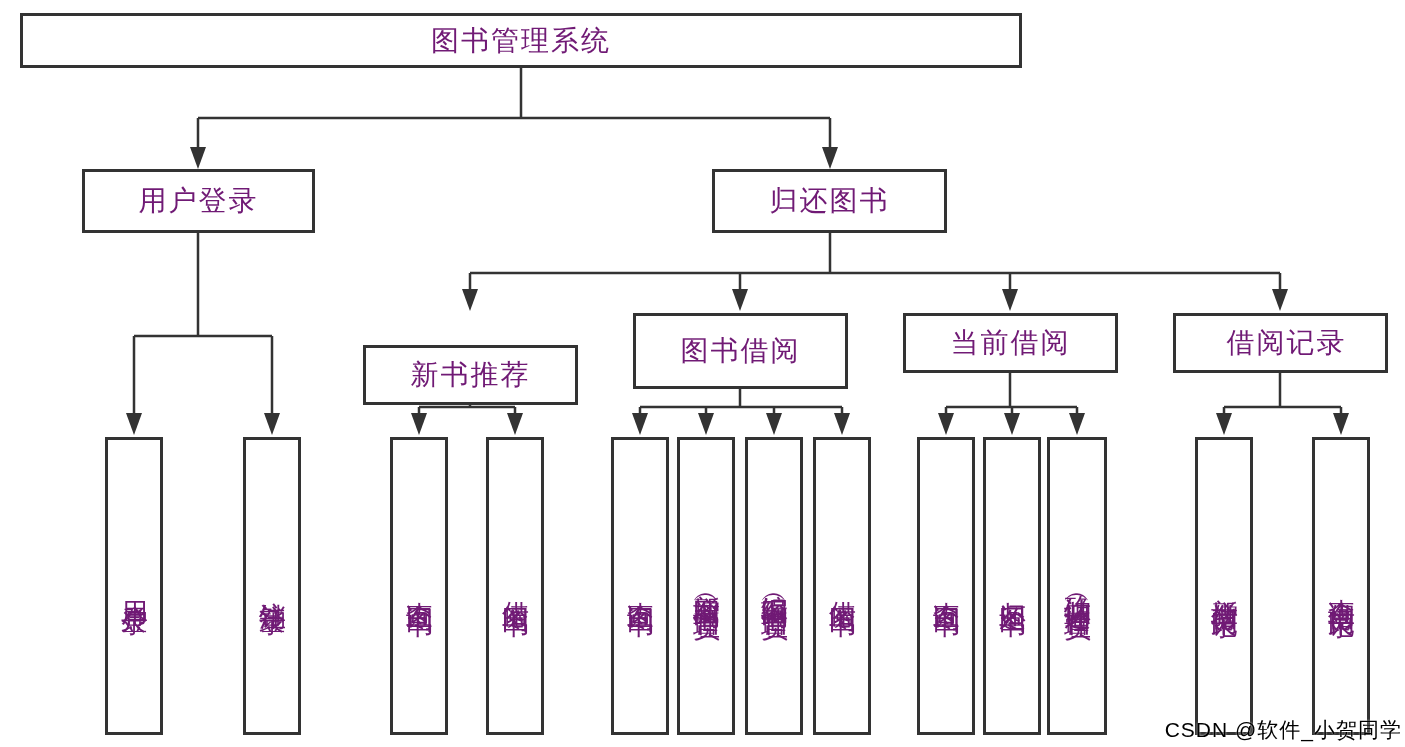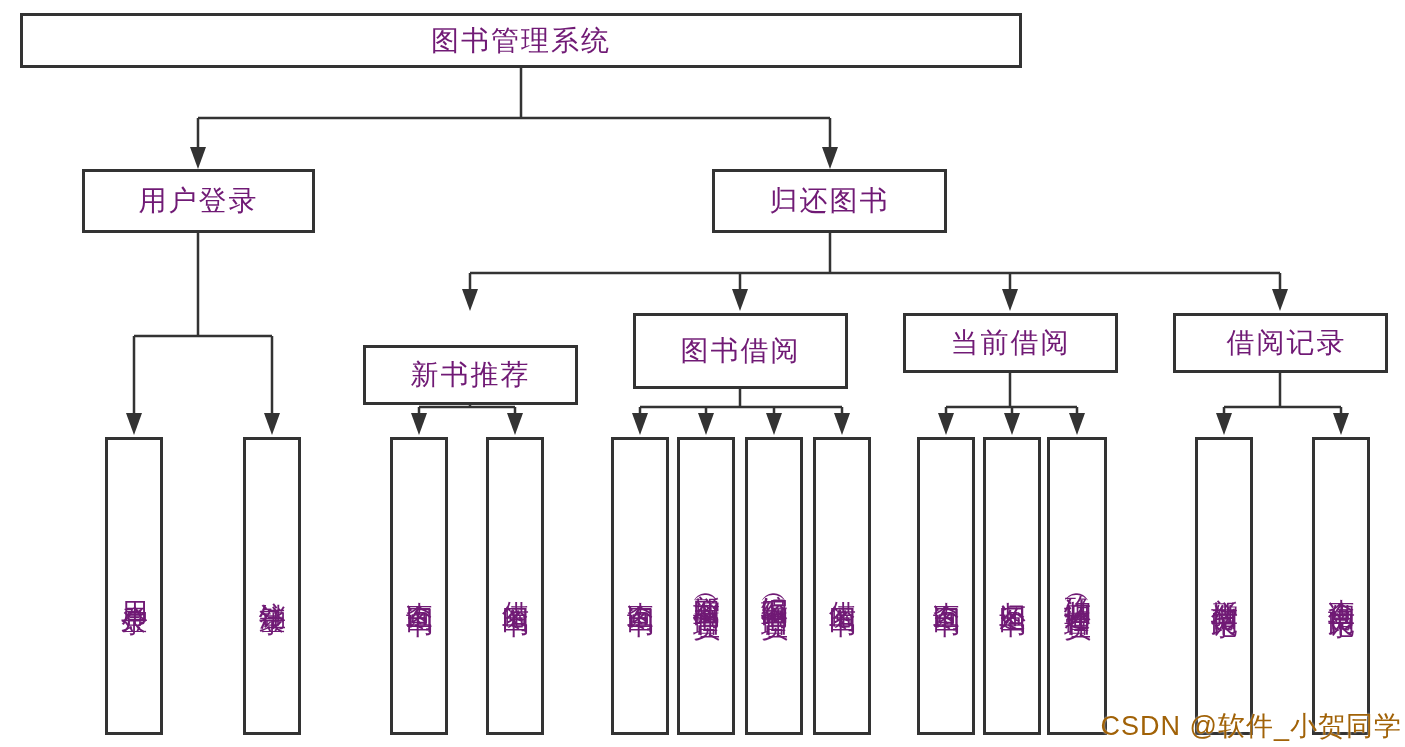--- a/index.html
+++ b/index.html
@@ -29,21 +29,21 @@
   .leaf     { top:437px; width:58px; height:298px; }
   .l1  { left:105px; }  .l2  { left:243px; }
   .l3  { left:390px; }  .l4  { left:486px; }
   .l5  { left:611px; }  .l6  { left:677px; }
   .l7  { left:745px; }  .l8  { left:813px; }
   .l9  { left:917px; }  .l10 { left:983px; }
   .l11 { left:1047px; width:60px; }
   .l12 { left:1195px; } .l13 { left:1312px; }
   .watermark {
     position:absolute; right:3px; bottom:3px;
-    font-size:27px; color:#a16207; letter-spacing:1px; white-space:nowrap;
+    font-size:21px; color:#000000; letter-spacing:1px; white-space:nowrap;
     text-shadow:0 0 2px rgba(255,255,255,0.9);
   }
 </style>
 </head>
 <body>
 
 <div class="canvas">
 
   <svg class="wires" width="1405" height="747" viewBox="0 0 1405 747" aria-hidden="true">
     <g stroke="#333333" stroke-width="2.5" fill="none">

